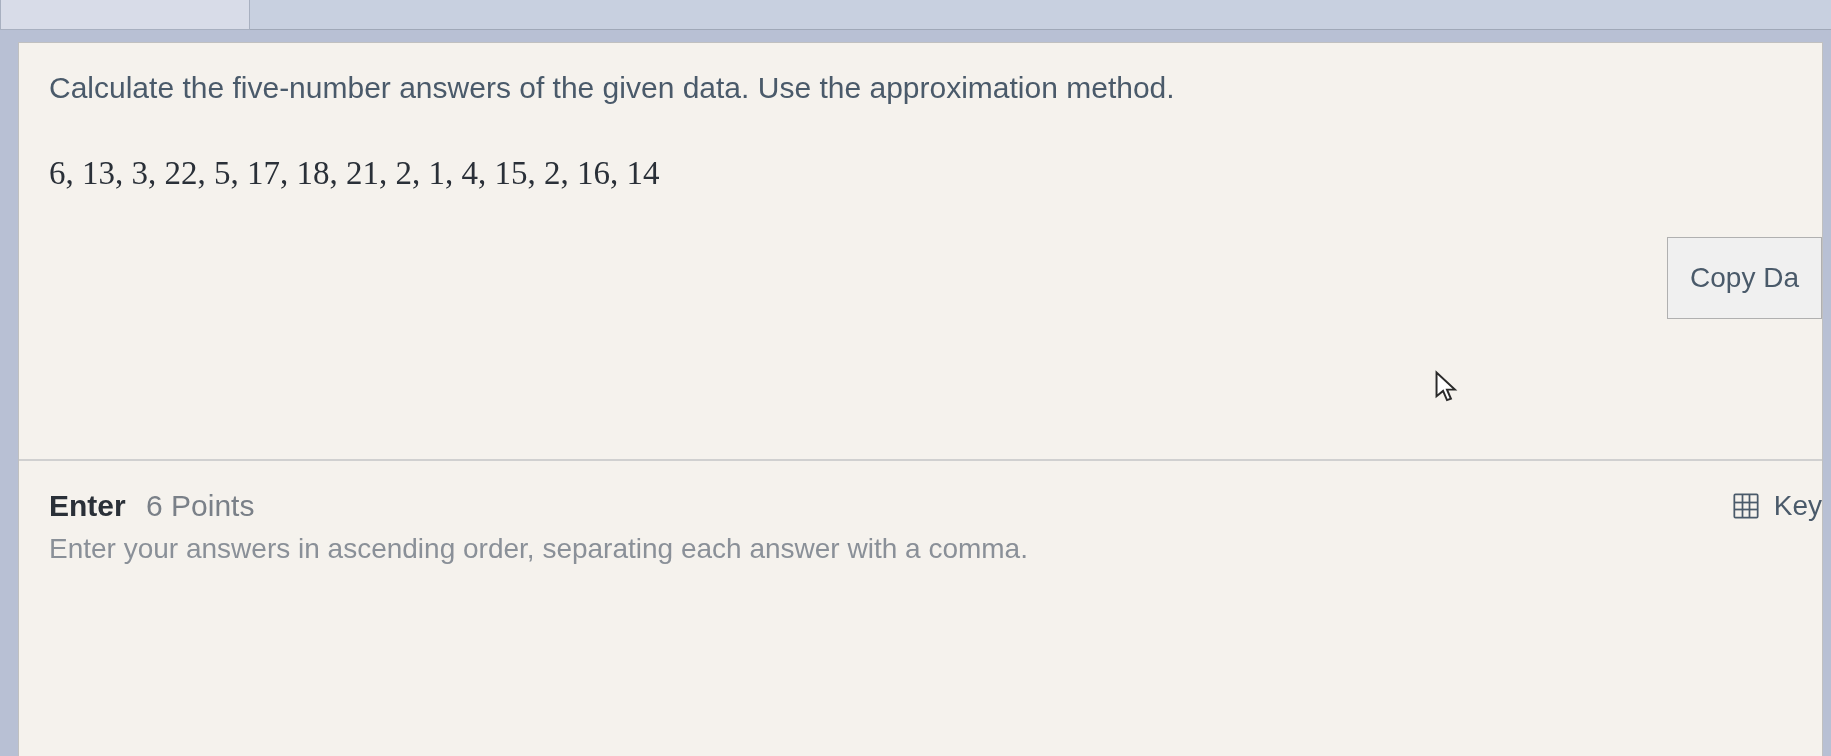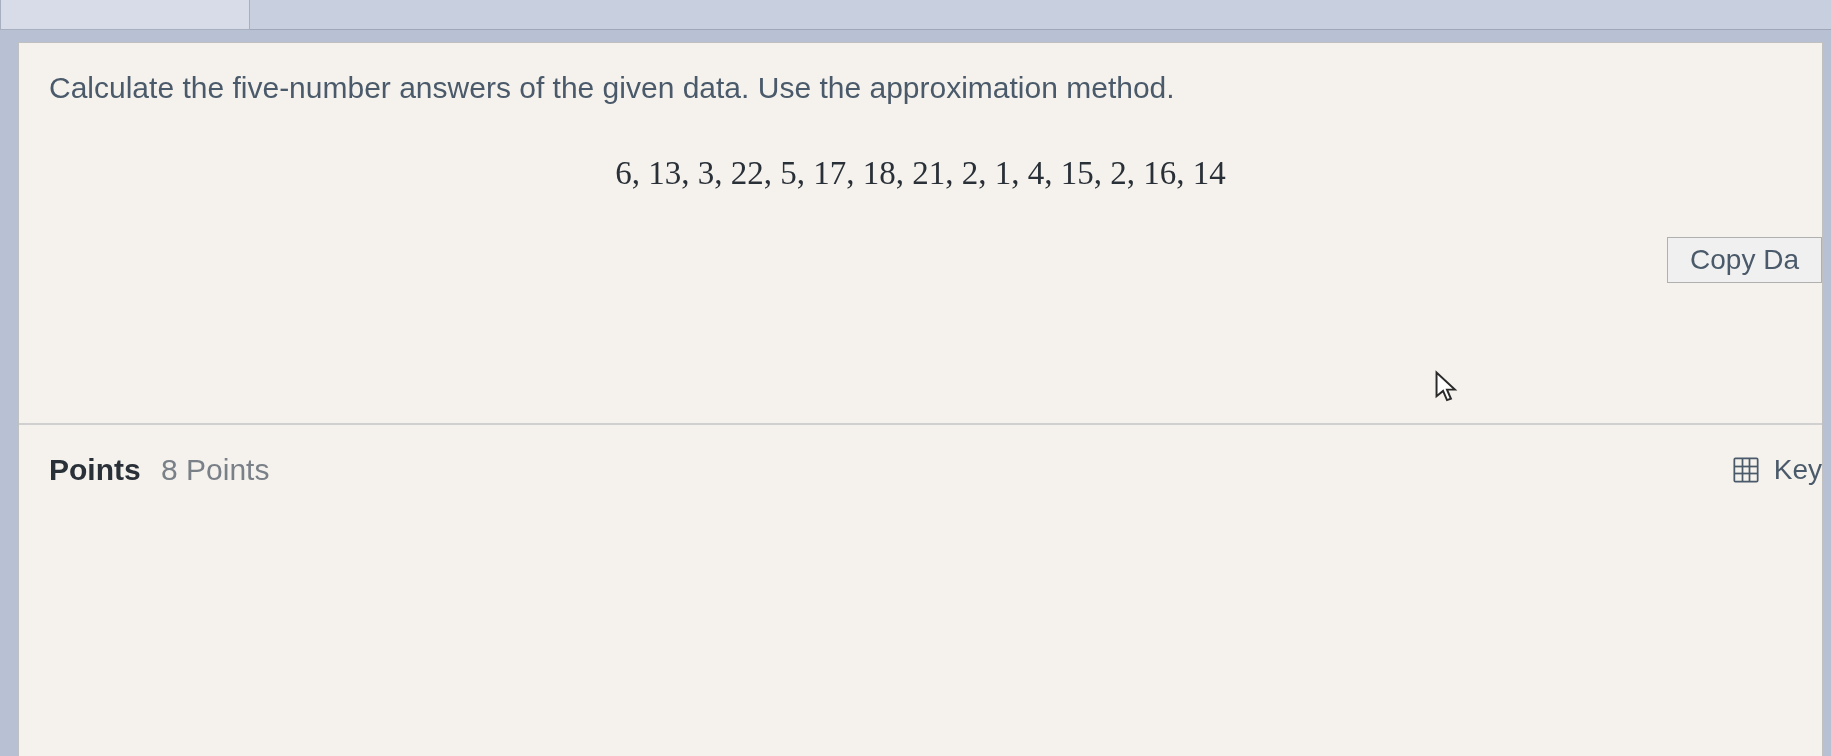--- a/index.html
+++ b/index.html
@@ -41,34 +41,34 @@
     }
     .question-text {
       font-size: 30px;
       color: #4a5a6a;
       font-weight: 400;
       margin-bottom: 50px;
     }
     .data-values {
       font-size: 33px;
       color: #2a3038;
-      text-align: center;
+      text-align: left;
       font-family: 'Times New Roman', serif;
       margin-bottom: 45px;
     }
     .copy-button-row {
       display: flex;
       justify-content: flex-end;
       margin-bottom: 110px;
       padding-right: 0;
     }
     .copy-button {
       background: #f0f0f0;
       border: 1px solid #b0b0b0;
-      padding: 6px 22px;
+      padding: 24px 22px;
       font-size: 28px;
       color: #4a5a6a;
       cursor: pointer;
       margin-right: -30px;
     }
     .cursor-icon {
       position: absolute;
       right: 370px;
       top: 370px;
       font-size: 32px;
@@ -148,30 +148,31 @@
         <path d="M2 2 L2 20 L7 16 L10 23 L13 22 L10 15 L16 15 Z" fill="white"></path>
       </svg>
     </div>
   </div>
 
   <div class="divider"></div>
 
   <div class="answer-section">
     <div class="answer-header-row">
       <div class="answer-label">
-        <strong>Points</strong>
-        <span class="points">8 Points</span>
+        <strong>Enter</strong>
+        <span class="points">6 Points</span>
       </div>
       <div class="keypad-link">
         <span class="keypad-icon">
           <svg width="28" height="28" viewBox="0 0 24 24" fill="none" stroke="#4a5a6a" stroke-width="1.5">
             <rect x="2" y="2" width="20" height="20" rx="1"></rect>
             <line x1="2" y1="9" x2="22" y2="9"></line>
             <line x1="2" y1="15" x2="22" y2="15"></line>
             <line x1="9" y1="2" x2="9" y2="22"></line>
             <line x1="15" y1="2" x2="15" y2="22"></line>
           </svg>
         </span>
         <span>Key</span>
       </div>
     </div>
+    <div class="input-hint">Enter your answers in ascending order, separating each answer with a comma.</div>
   </div>
 </div>
 
 </body></html>

